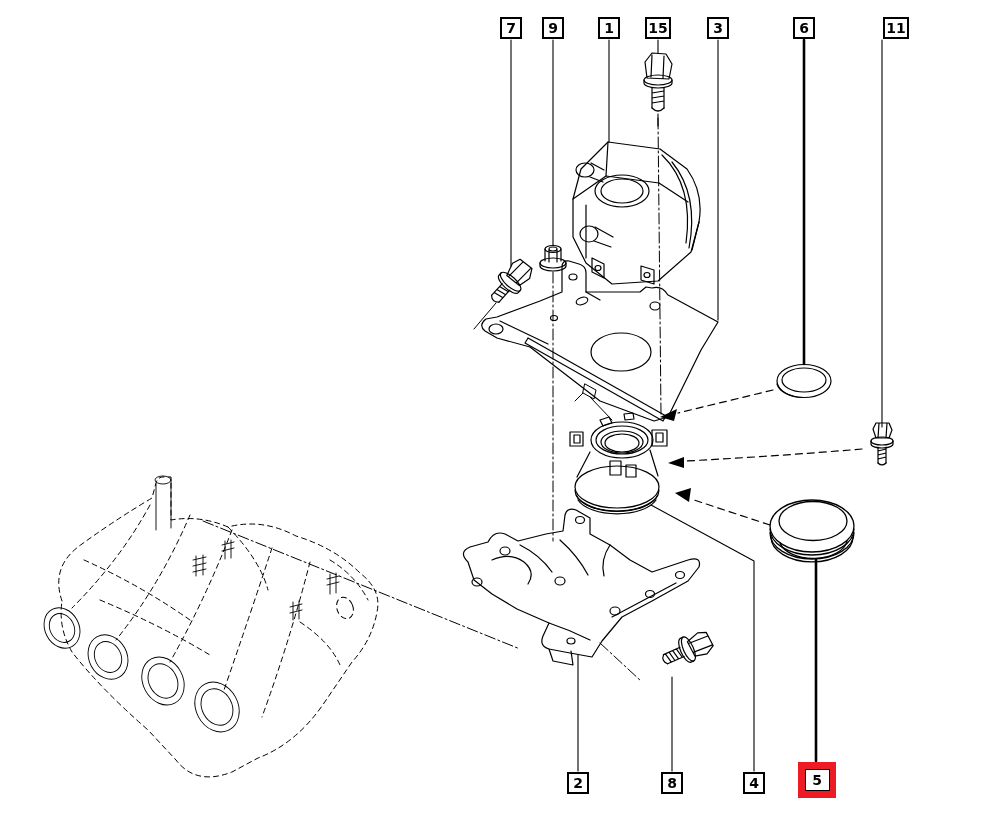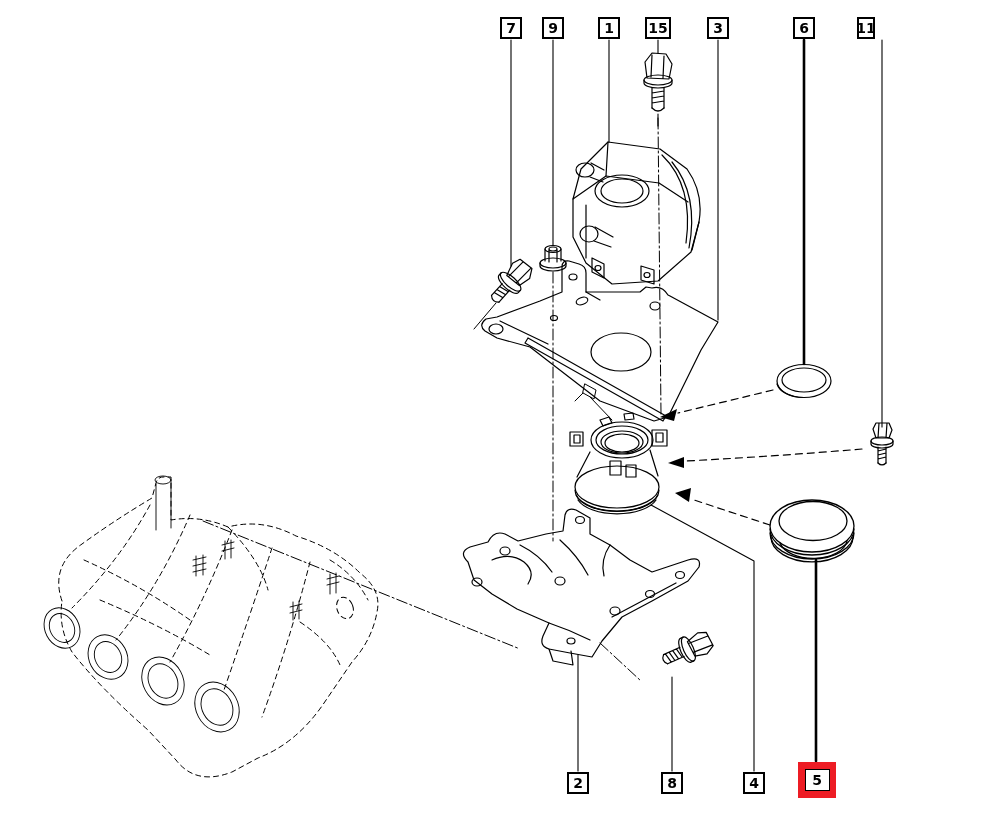--- a/index.html
+++ b/index.html
@@ -245,21 +245,21 @@
     </div>
 <div class="callout" style="left:645px;top:17px;width:26px;">
       <span>15</span>
     </div>
 <div class="callout" style="left:707px;top:17px;">
       <span>3</span>
     </div>
 <div class="callout" style="left:793px;top:17px;">
       <span>6</span>
     </div>
-<div class="callout" style="left:857px;top:17px;width:18px;">
+<div class="callout" style="left:883px;top:17px;width:26px;">
       <span>11</span>
     </div>
 
 <div class="callout" style="left:567px;top:772px;">
       <span>2</span>
     </div>
 <div class="callout" style="left:661px;top:772px;">
       <span>8</span>
     </div>
 <div class="callout" style="left:743px;top:772px;">

